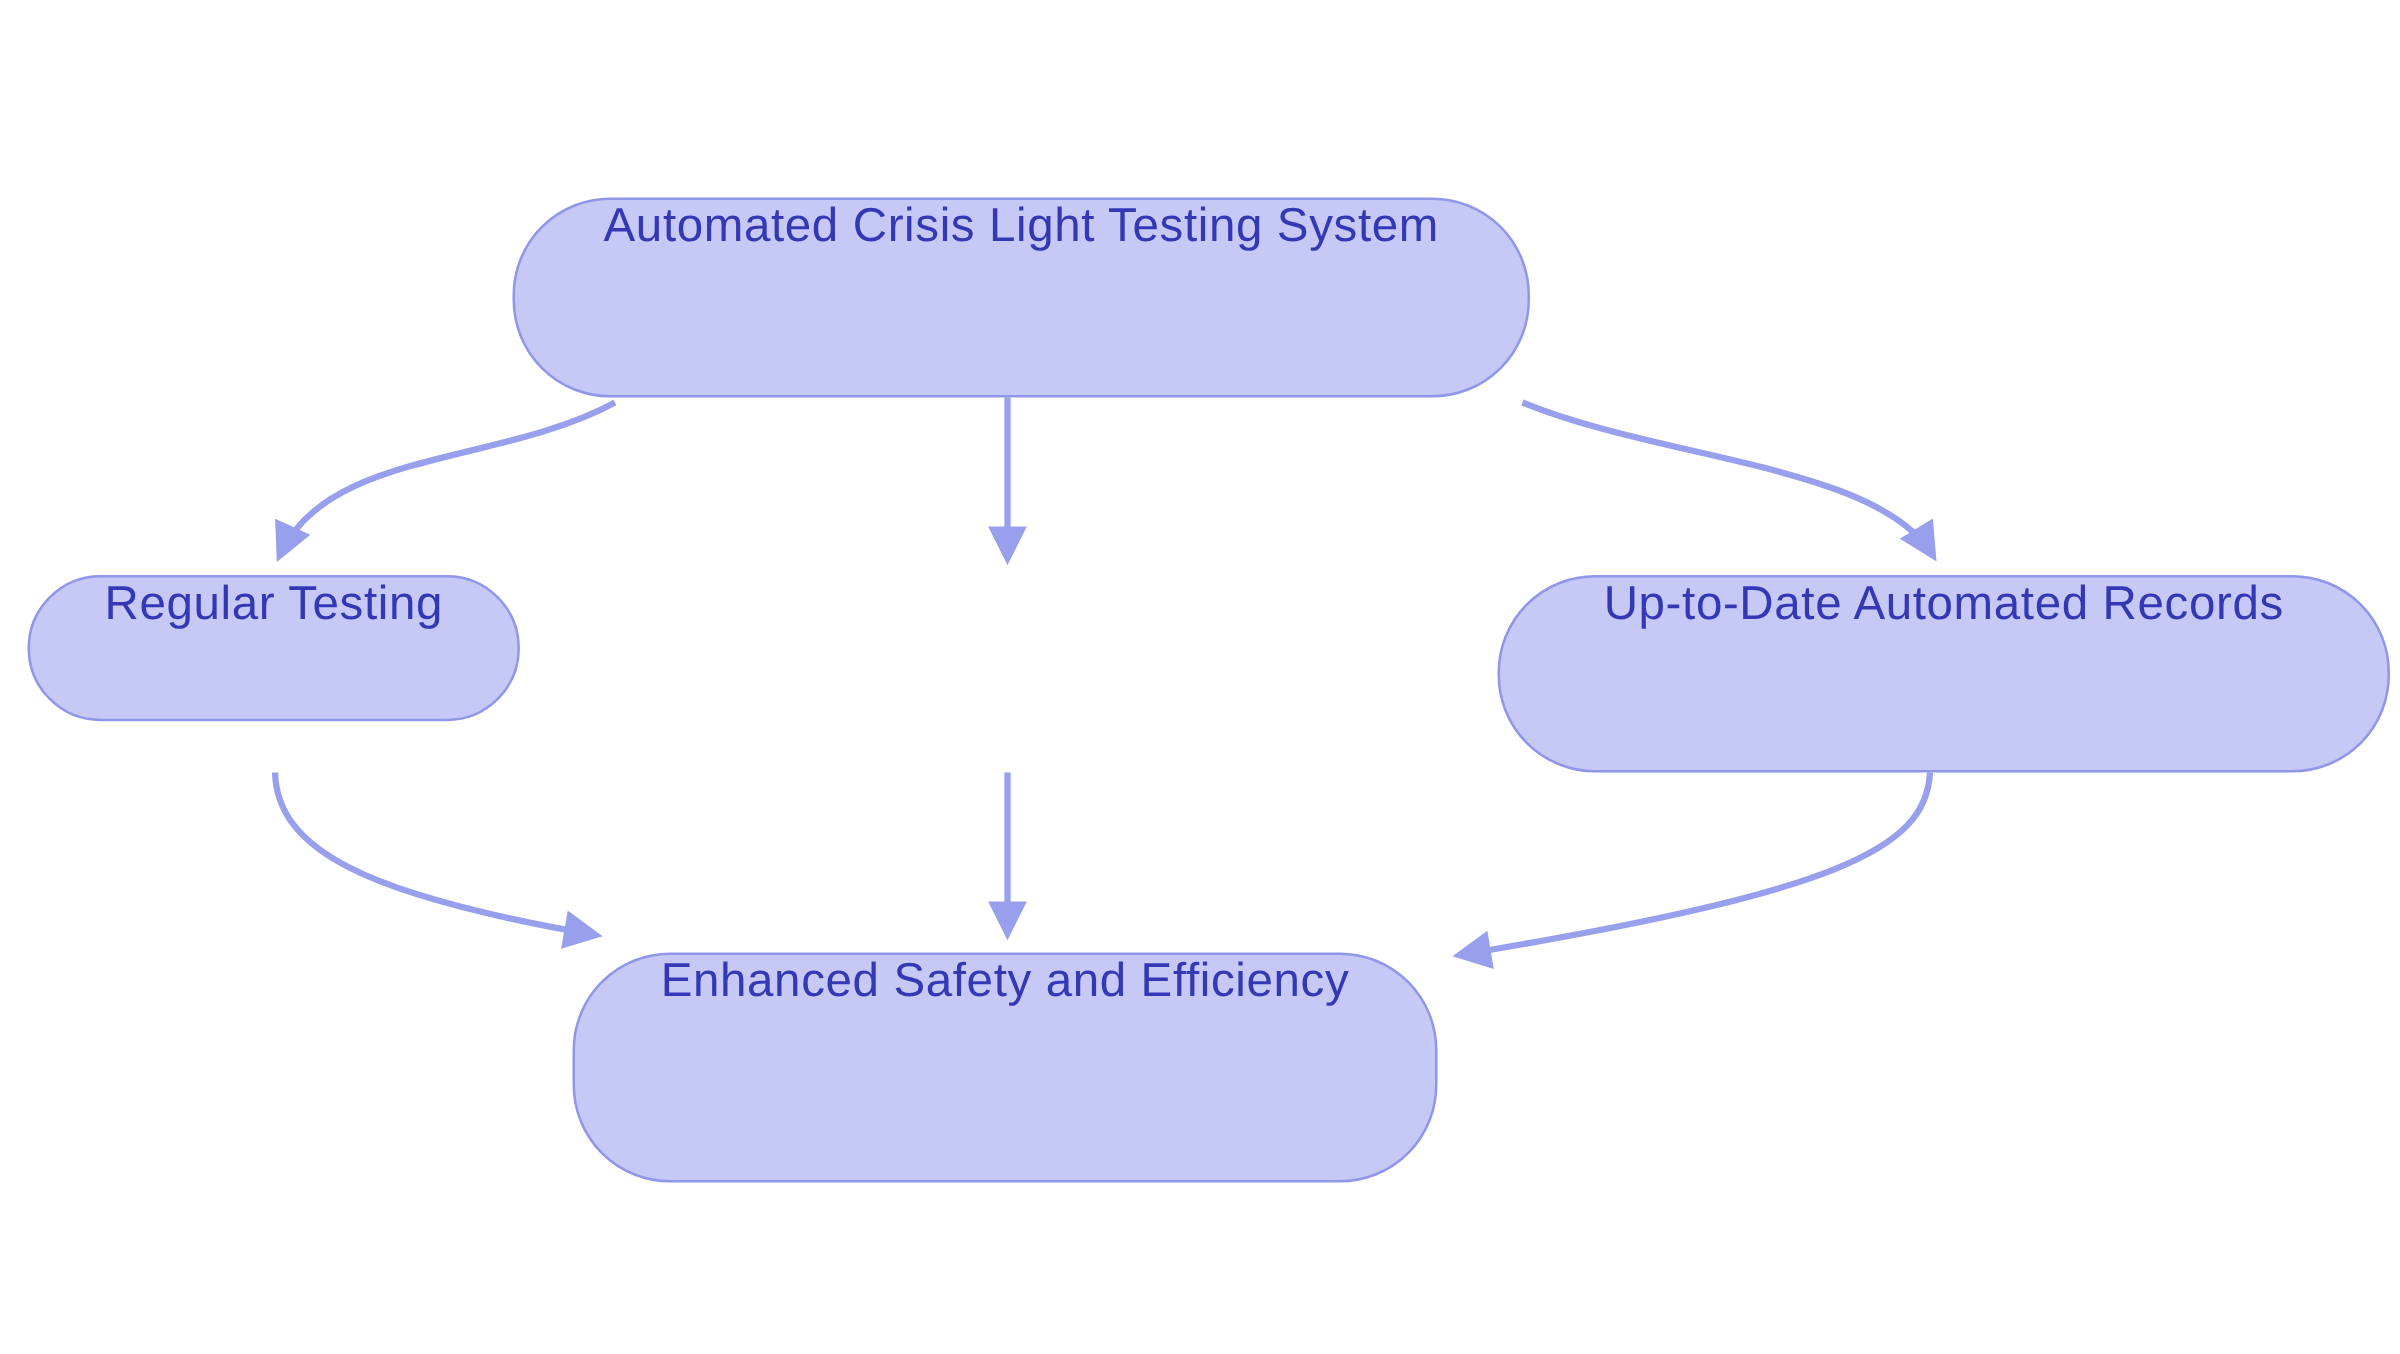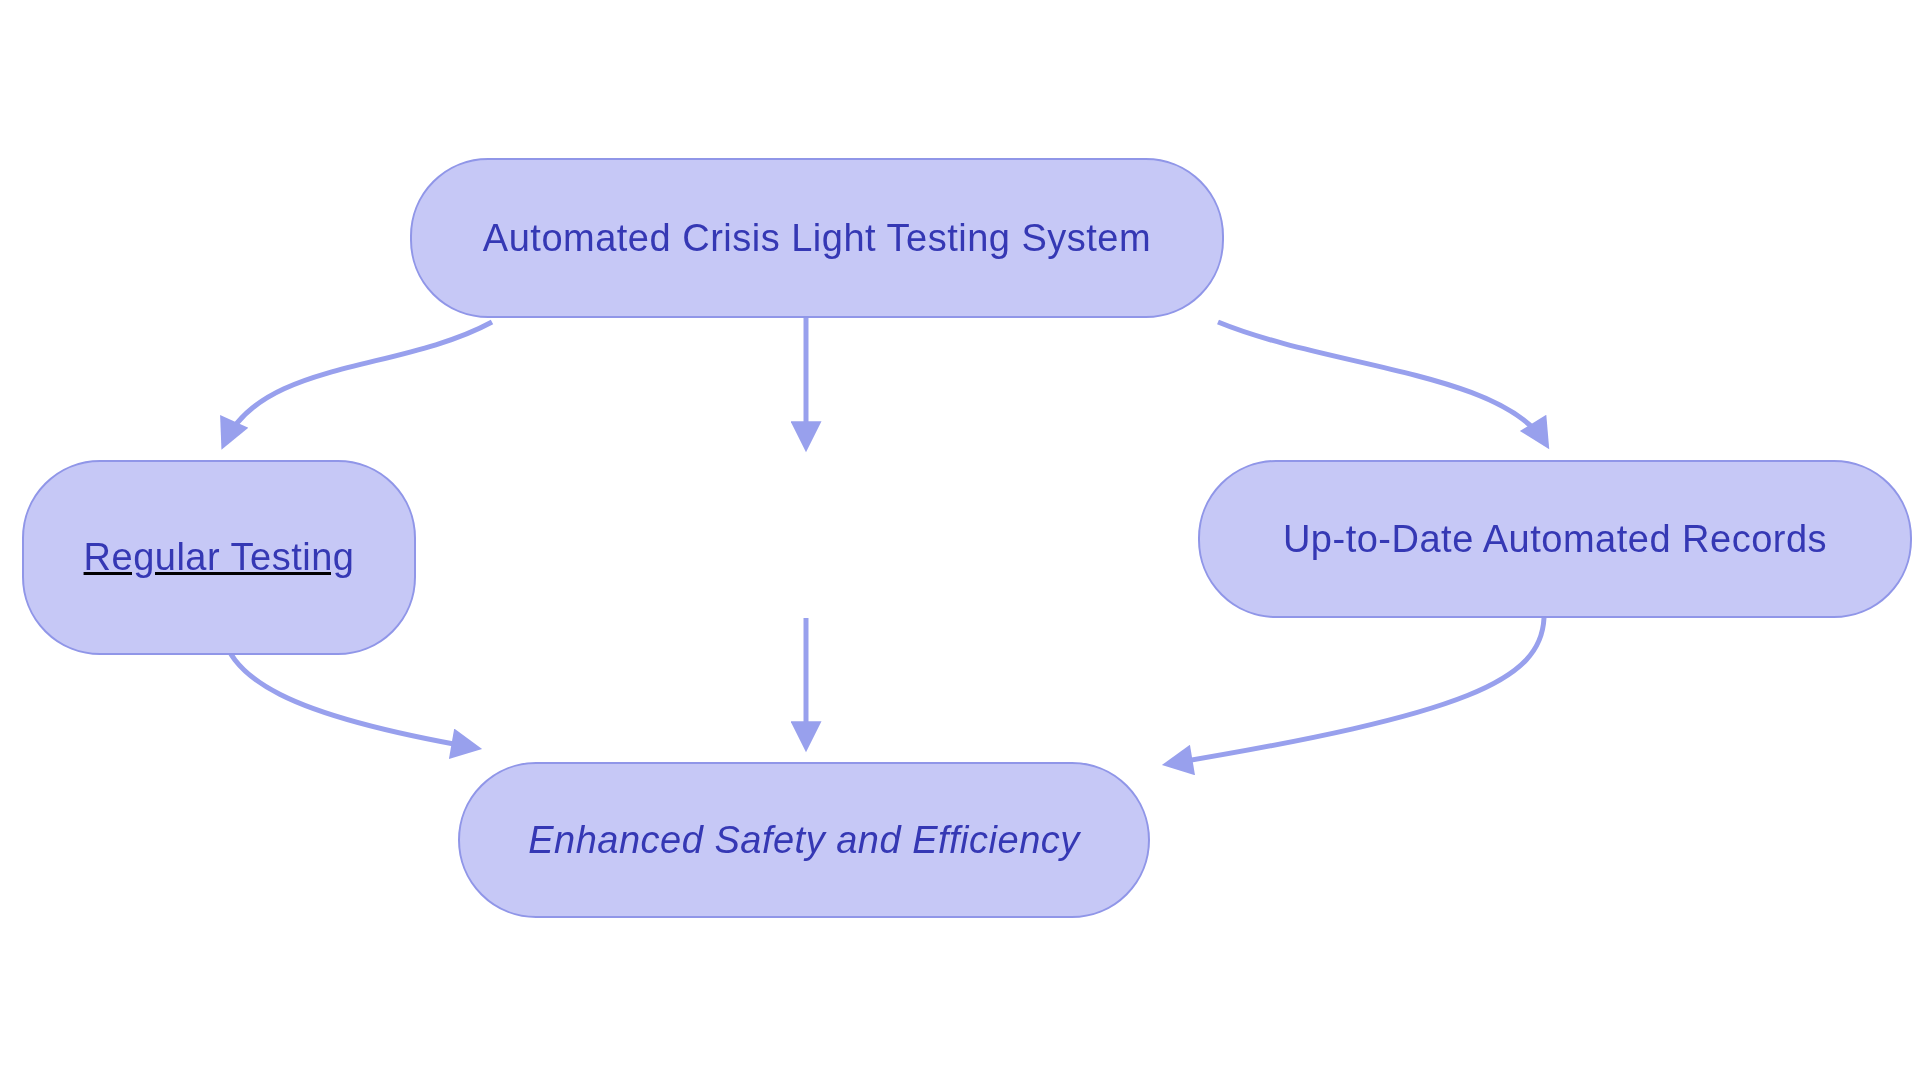--- a/index.html
+++ b/index.html
@@ -35,36 +35,36 @@
     fill: var(--arrow-color, #98a0ed);
     stroke: none;
   }
   .node {
     position: absolute;
     box-sizing: border-box;
     background: var(--node-fill, #c6c8f6);
     border: 2px solid var(--node-border, #9096e8);
     border-radius: 78px;
     display: flex;
-    align-items: center;
+    align-items: flex-start;
     justify-content: center;
     text-align: center;
   }
   .node-label {
     color: var(--text-color, #3538b4);
     font-size: 38px;
     font-weight: 400;
     letter-spacing: 0.5px;
     white-space: nowrap;
   }
   #node-root       { left: 410px;  top: 158px; width: 814px; height: 160px; }
-  #node-regular    { left: 22px;   top: 460px; width: 394px; height: 195px; text-decoration: underline; }
+  #node-regular    { left: 22px;   top: 460px; width: 394px; height: 117px; }
   #node-automatic  { left: 562px;  top: 460px; width: 488px; height: 158px; }
   #node-compliance { left: 1198px; top: 460px; width: 714px; height: 158px; }
-  #node-enhanced   { left: 458px;  top: 762px; width: 692px; height: 156px; font-style: italic; }
+  #node-enhanced   { left: 458px;  top: 762px; width: 692px; height: 184px; }
 </style>
 </head>
 <body>
 
 <div class="canvas">
 
   <svg class="edges-layer" viewBox="0 0 1920 1083" xmlns="http://www.w3.org/2000/svg">
     <defs>
       <marker id="arrowhead" viewBox="0 0 10 10" refX="8" refY="5" markerWidth="7" markerHeight="6.2" orient="auto-start-reverse" markerUnits="strokeWidth">
         <path class="arrowhead-shape" d="M 0 0 L 10 5 L 0 10 z"></path>

